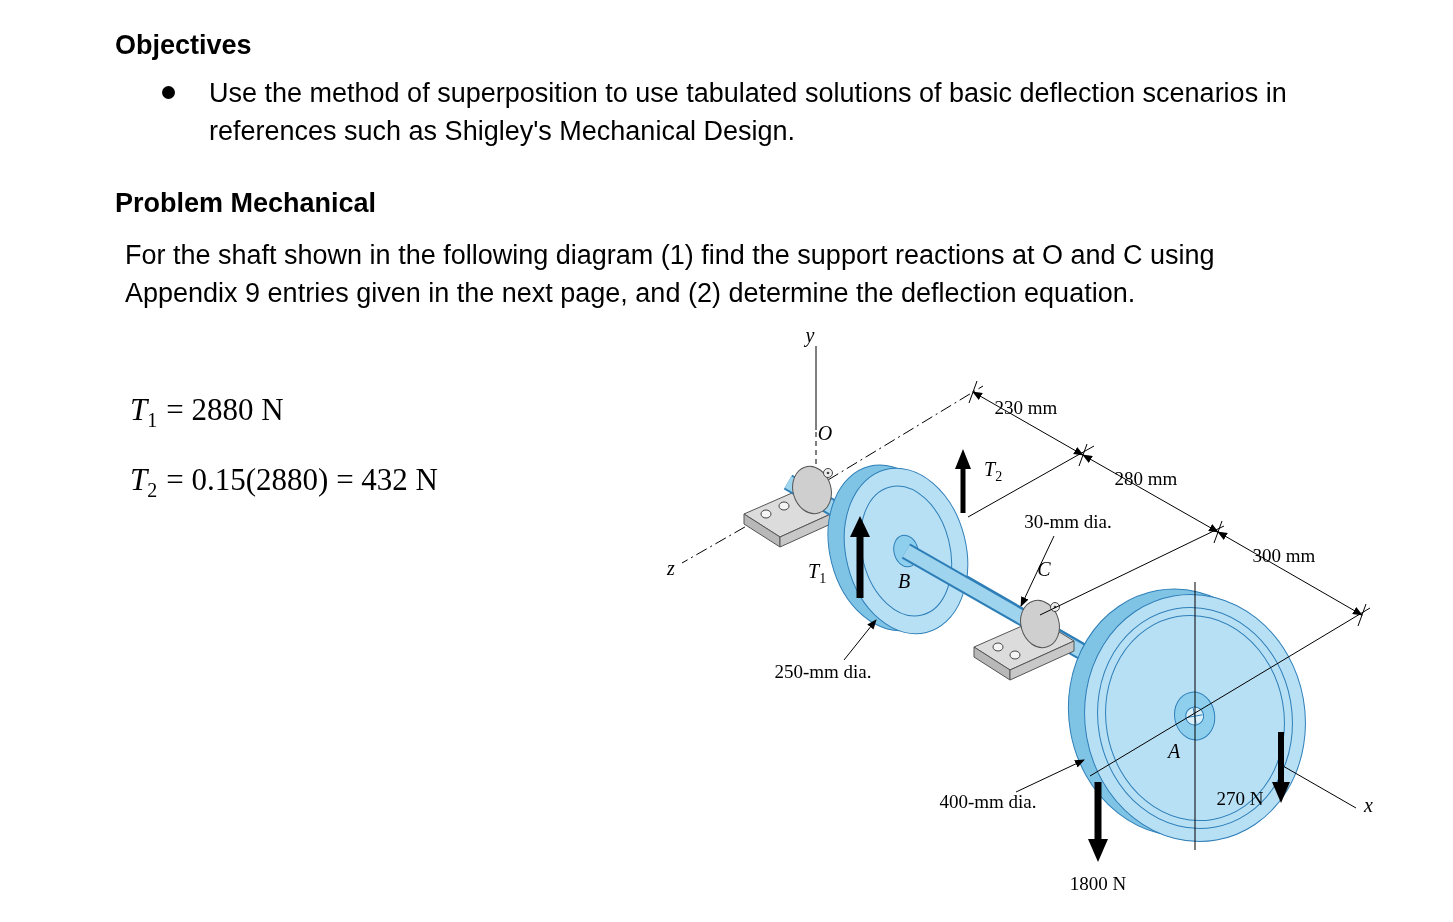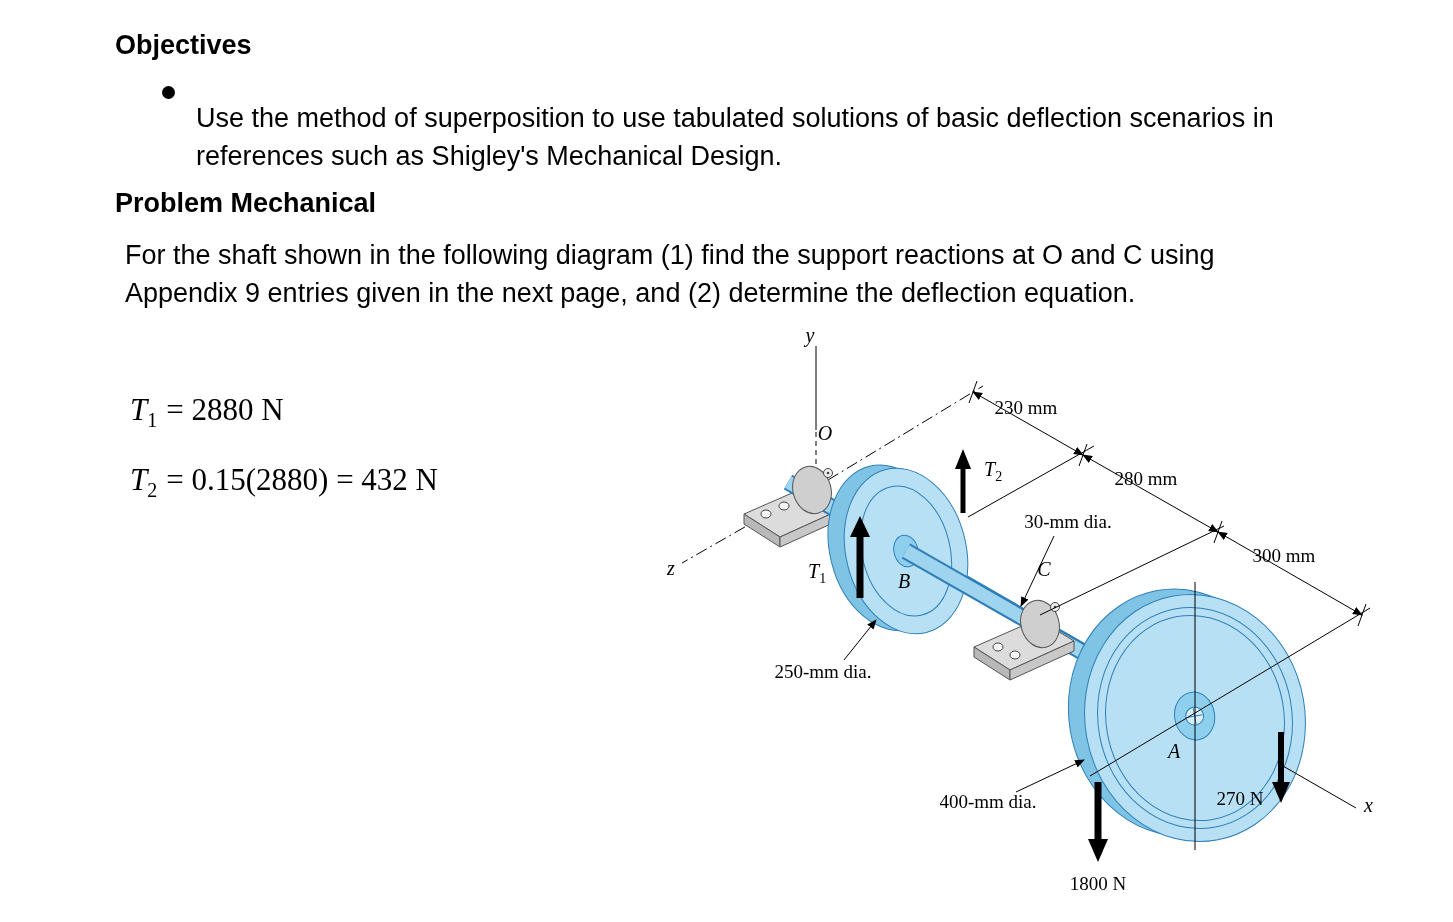--- a/index.html
+++ b/index.html
@@ -1,21 +1,21 @@
 <!DOCTYPE html>
 <html><head>
 <meta charset="utf-8">
 <style>
   html,body{margin:0;padding:0;background:#fff;}
   body{width:1453px;height:922px;position:relative;overflow:hidden;
        font-family:"Liberation Sans",sans-serif;color:#000;}
   .heading{position:absolute;left:115px;font-size:27px;font-weight:bold;margin:0;}
   #objectives-heading{top:30px;}
   #problem-heading{top:188px;}
-  .bullet-row{position:absolute;left:162px;top:74px;width:1190px;display:flex;align-items:flex-start;flex-direction:column;}
+  .bullet-row{position:absolute;left:162px;top:74px;width:1190px;display:flex;align-items:flex-start;}
   .bullet-dot{width:13px;height:13px;border-radius:50%;background:#000;margin-top:12px;flex:0 0 13px;}
   .bullet-text{margin:0 0 0 34px;font-size:27px;line-height:1.42;max-width:1140px;}
   .para{position:absolute;left:115px;top:226px;width:1205px;margin:10px;font-size:27px;line-height:1.42;}
   .equation{position:absolute;left:130px;font-family:"Liberation Serif",serif;font-size:31px;}
   #equation-1{top:392px;}
   #equation-2{top:462px;text-align:center;}
   .eq-sym{font-style:italic;}
   .eq-sub{font-size:20px;}
   .eq-rhs{margin-left:9px;}
   #diagram-wrap{position:absolute;left:638px;top:330px;width:815px;height:592px;}

